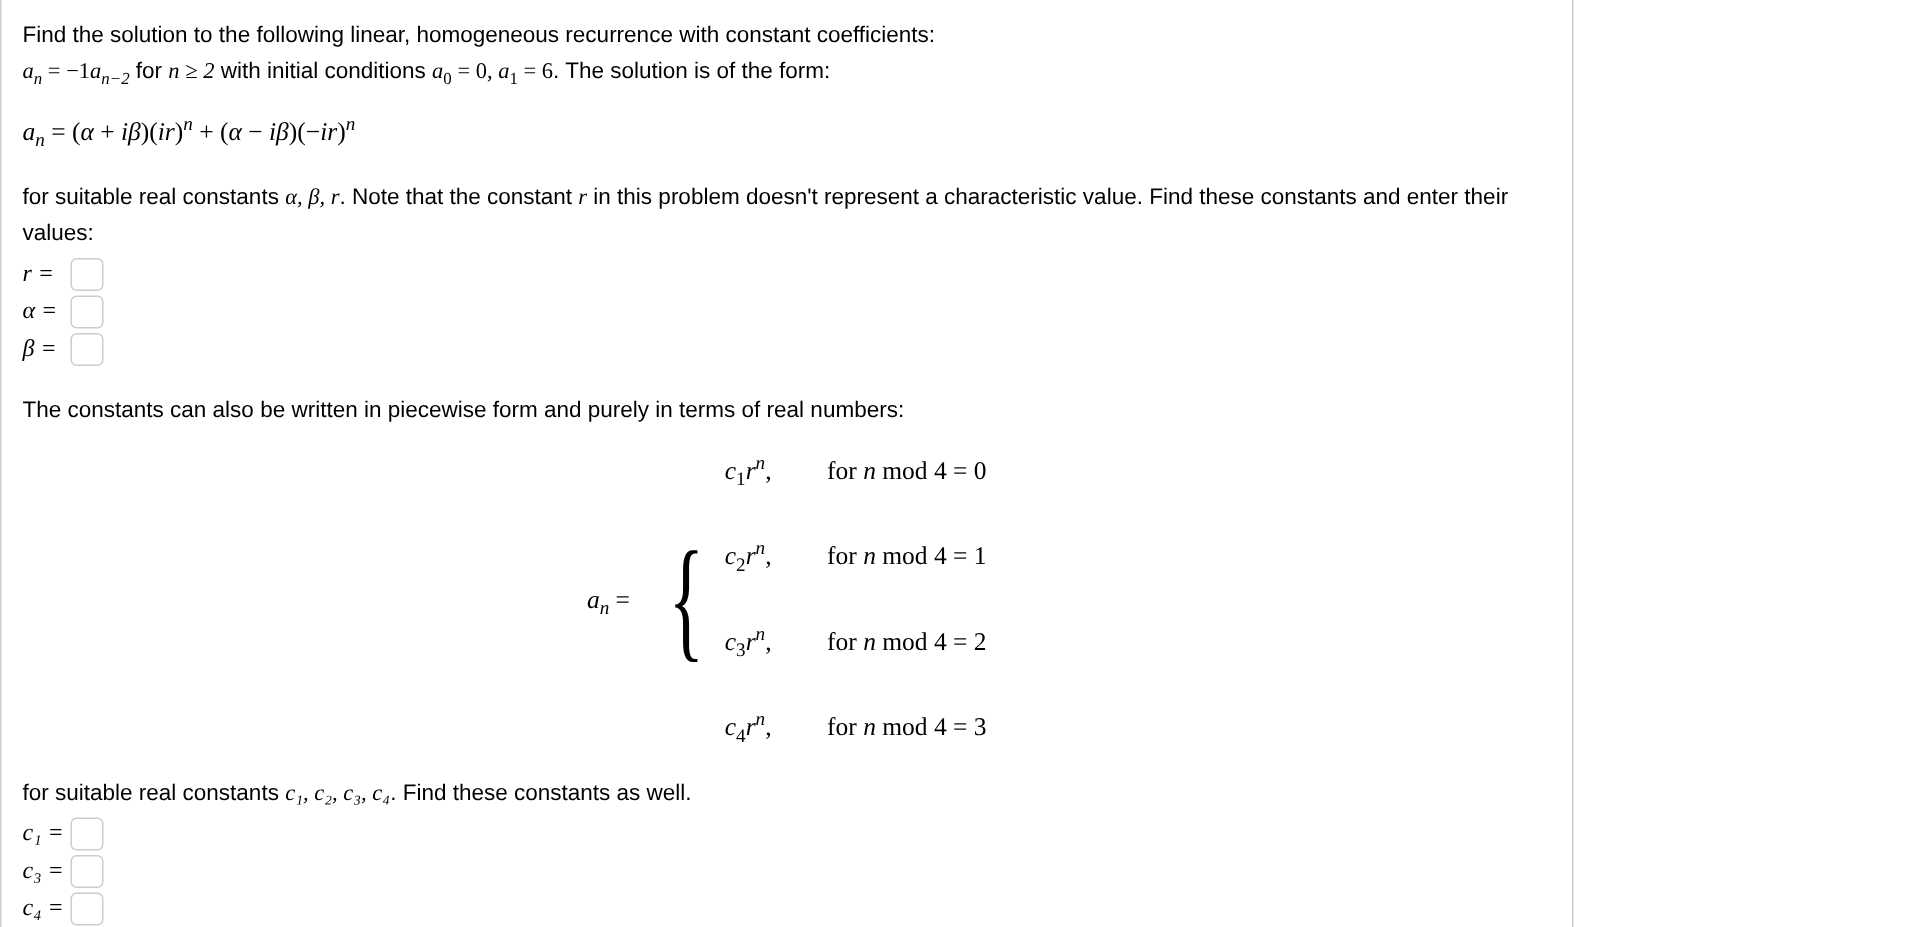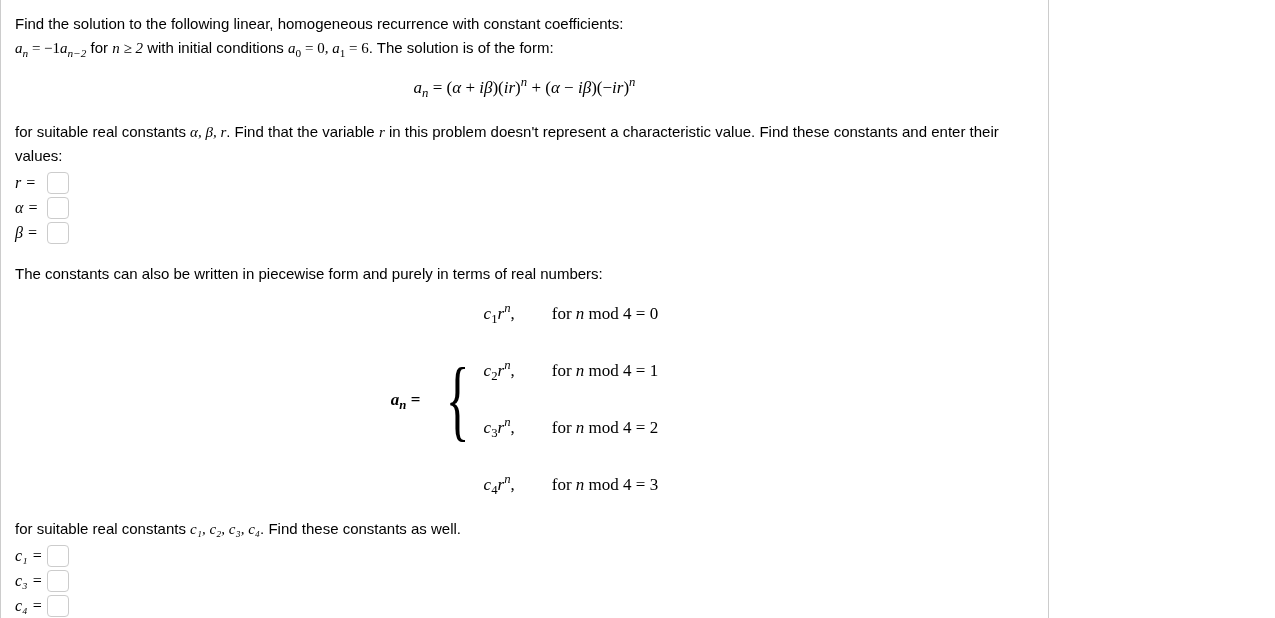--- a/index.html
+++ b/index.html
@@ -36,21 +36,20 @@
     .sup {
       vertical-align: super;
       font-size: 0.75em;
       line-height: 0;
     }
     .paragraph {
       line-height: 1.6;
       margin-bottom: 4px;
     }
     .centered-eq {
-      text-align: center;
       font-family: 'Times New Roman', Times, serif;
       font-size: 17px;
       margin: 18px 0 22px 0;
     }
     .input-row {
       display: flex;
       align-items: center;
       margin: 3px 0;
       font-family: 'Times New Roman', Times, serif;
       font-size: 16px;
@@ -71,21 +70,20 @@
     .piecewise {
       display: flex;
       justify-content: center;
       align-items: center;
       font-family: 'Times New Roman', Times, serif;
       font-size: 17px;
       margin: 18px 0 22px 0;
     }
     .piecewise-lhs {
       margin-right: 16px;
-      font-weight: bold;
     }
     .brace {
       font-size: 90px;
       line-height: 0.95;
       margin-right: 4px;
       font-weight: 100;
       transform: scaleX(0.55);
       font-family: 'Times New Roman', serif;
     }
     .piecewise-grid {
@@ -108,21 +106,21 @@
   <div class="paragraph">
     <span>Find the solution to the following linear, homogeneous recurrence with constant coefficients:</span><br>
     <span class="math-var">a</span><span class="math-var sub">n</span><span class="math"> = −1</span><span class="math-var">a</span><span class="math-var sub">n−2</span><span> for </span><span class="math-var">n ≥ 2</span><span> with initial conditions </span><span class="math-var">a</span><span class="math sub">0</span><span class="math"> = 0, </span><span class="math-var">a</span><span class="math sub">1</span><span class="math"> = 6</span><span>. The solution is of the form:</span>
   </div>
 
   <div class="centered-eq">
     <span class="math-var">a</span><span class="math-var sub">n</span> = (<span class="math-var">α</span> + <span class="math-var">iβ</span>)(<span class="math-var">ir</span>)<span class="math-var sup">n</span> + (<span class="math-var">α</span> − <span class="math-var">iβ</span>)(−<span class="math-var">ir</span>)<span class="math-var sup">n</span>
   </div>
 
   <div class="paragraph">
-    <span>for suitable real constants </span><span class="math-var">α, β, r</span><span>. Find that the variable </span><span class="math-var">r</span><span> in this problem doesn't represent a characteristic value. Find these constants and enter their values:</span>
+    <span>for suitable real constants </span><span class="math-var">α, β, r</span><span>. Note that the constant </span><span class="math-var">r</span><span> in this problem doesn't represent a characteristic value. Find these constants and enter their values:</span>
   </div>
 
   <div class="input-row">
     <span class="lbl math-var">r =</span>
     <input type="text" style="">
   </div>
   <div class="input-row">
     <span class="lbl math-var">α =</span>
     <input type="text" style="">
   </div>

